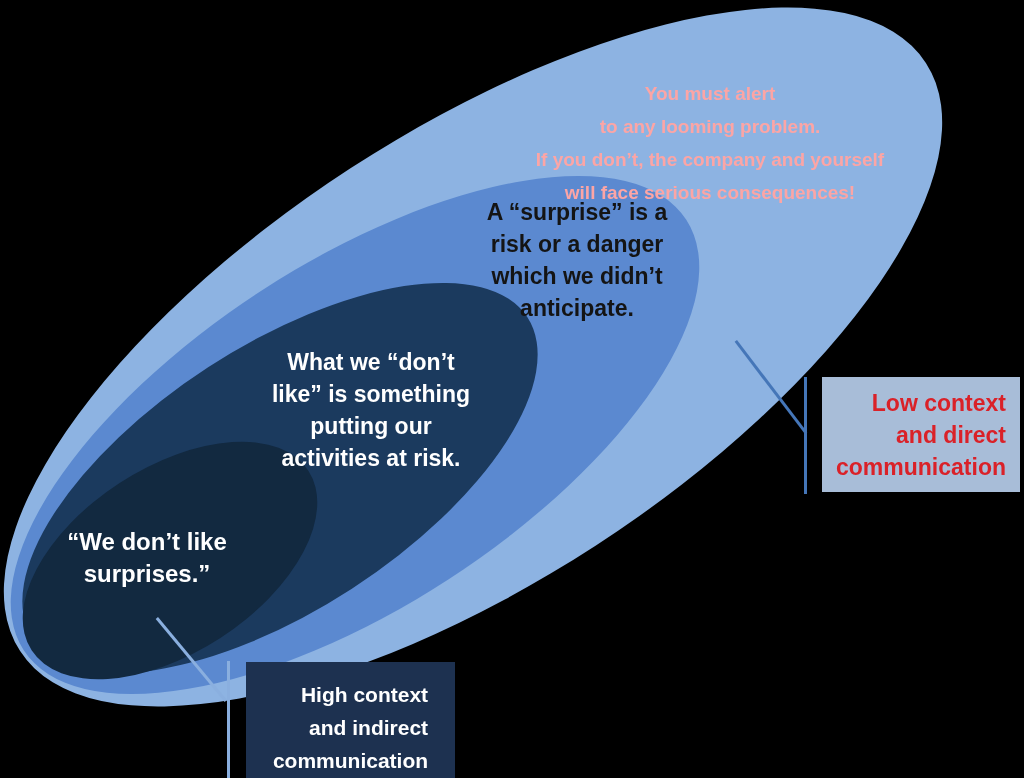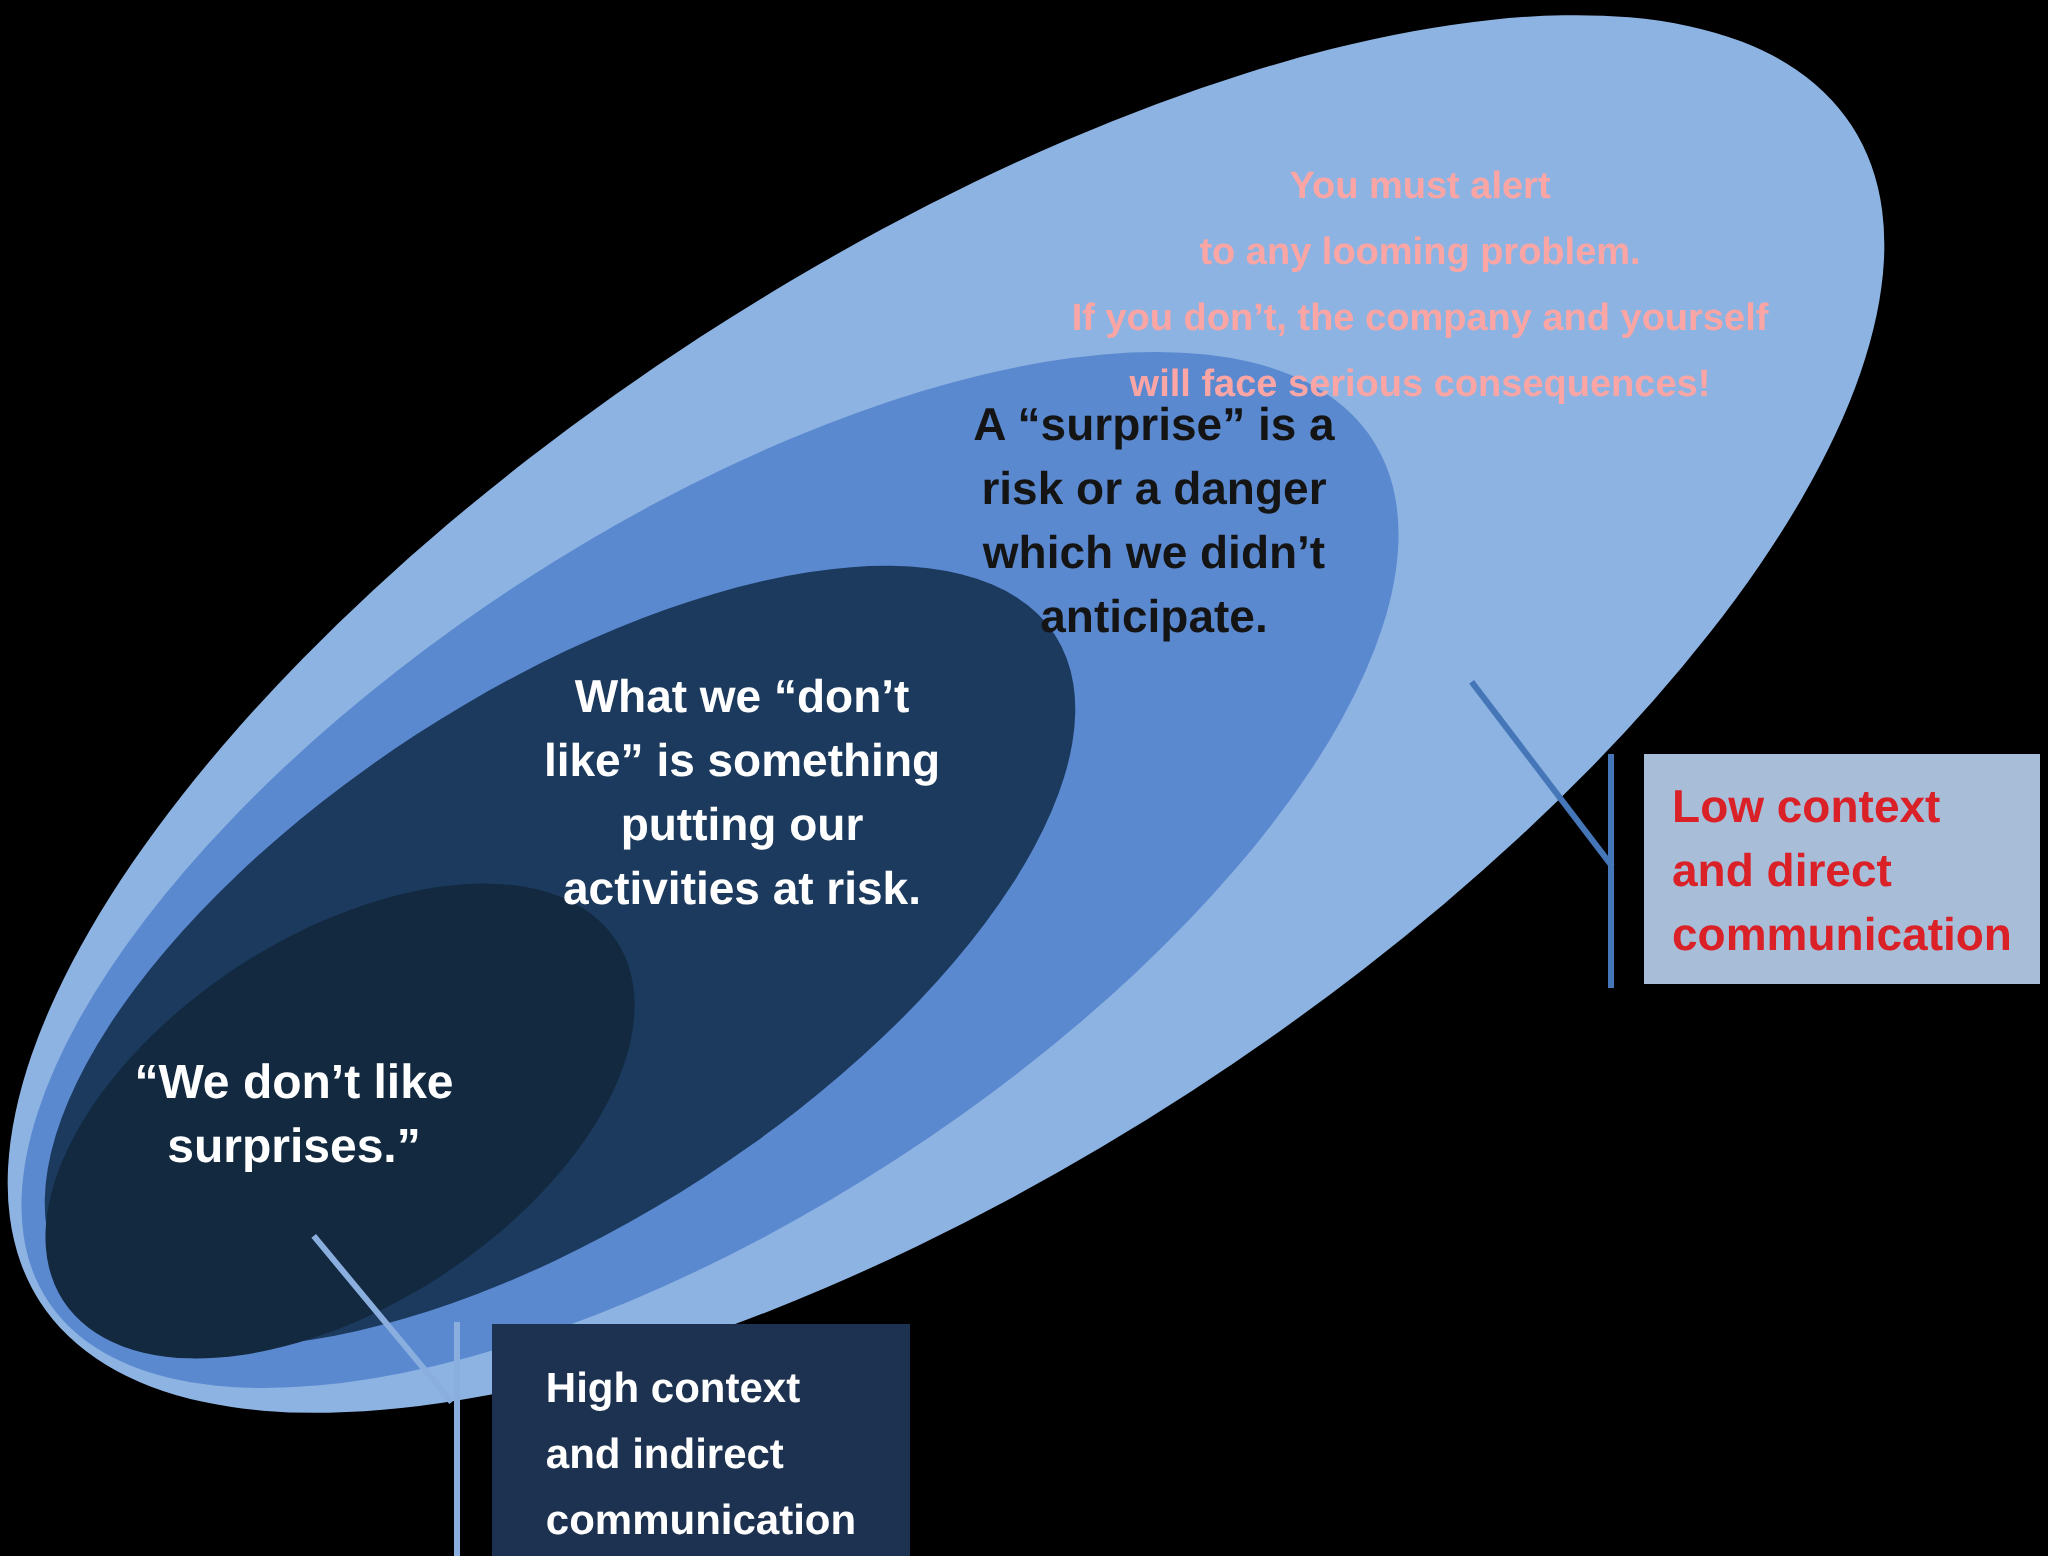--- a/index.html
+++ b/index.html
@@ -9,32 +9,32 @@
   }
   .ellipse{position:absolute;border-radius:50%;}
   .e-outer{left:-67px;top:132px;width:1080px;height:450px;background:#8db3e2;transform:rotate(-33deg);z-index:1;}
   .e-second{left:-40px;top:263px;width:790px;height:344px;background:#5b89d0;transform:rotate(-33deg);z-index:2;}
   .e-third{left:-15px;top:346px;width:590px;height:264px;background:#1b3a5e;transform:rotate(-33deg);z-index:3;}
   .e-inner{left:5px;top:468px;width:330px;height:185px;background:#122940;transform:rotate(-33deg);z-index:4;}
 
   .txt{position:absolute;text-align:center;font-weight:bold;white-space:pre-line;z-index:6;}
   .t-outer{left:450px;top:30px;width:520px;font-size:19px;line-height:33px;color:#fca5a5;margin-top:47px;}
   .t-second{left:417px;top:196px;width:320px;font-size:23px;line-height:32px;color:#141414;}
-  .t-third{left:206px;top:332px;width:330px;font-size:23px;line-height:32px;color:#ffffff;}
+  .t-third{left:206px;top:346px;width:330px;font-size:23px;line-height:32px;color:#ffffff;}
   .t-inner{left:16px;top:526px;width:262px;font-size:24px;line-height:32px;color:#ffffff;}
 
   .line{position:absolute;z-index:5;}
   .l-r-diag{left:737px;top:340px;width:116px;height:3px;background:#4576b8;transform:rotate(52.7deg);transform-origin:0 0;}
   .l-r-vert{left:804px;top:377px;width:3px;height:117px;background:#4576b8;}
   .l-b-diag{left:158px;top:617px;width:108px;height:3px;background:#8aafdf;transform:rotate(50.3deg);transform-origin:0 0;}
   .l-b-vert{left:227px;top:661px;width:3px;height:117px;background:#8aafdf;}
 
   .callout{
     position:absolute;z-index:6;display:flex;align-items:center;justify-content:center;
-    text-align:left;font-weight:bold;white-space:pre-line;
+    text-align:right;font-weight:bold;white-space:pre-line;
   }
   .c-low{left:822px;top:377px;width:198px;height:115px;background:#a8bdd8;color:#da2128;font-size:23px;line-height:32px;}
   .c-high{left:246px;top:662px;width:209px;height:130px;background:#1d3150;color:#ffffff;font-size:21px;line-height:33px;}
 </style>
 </head>
 <body>
 
 <div id="stage">
 
   <div class="ellipse e-outer"></div>

